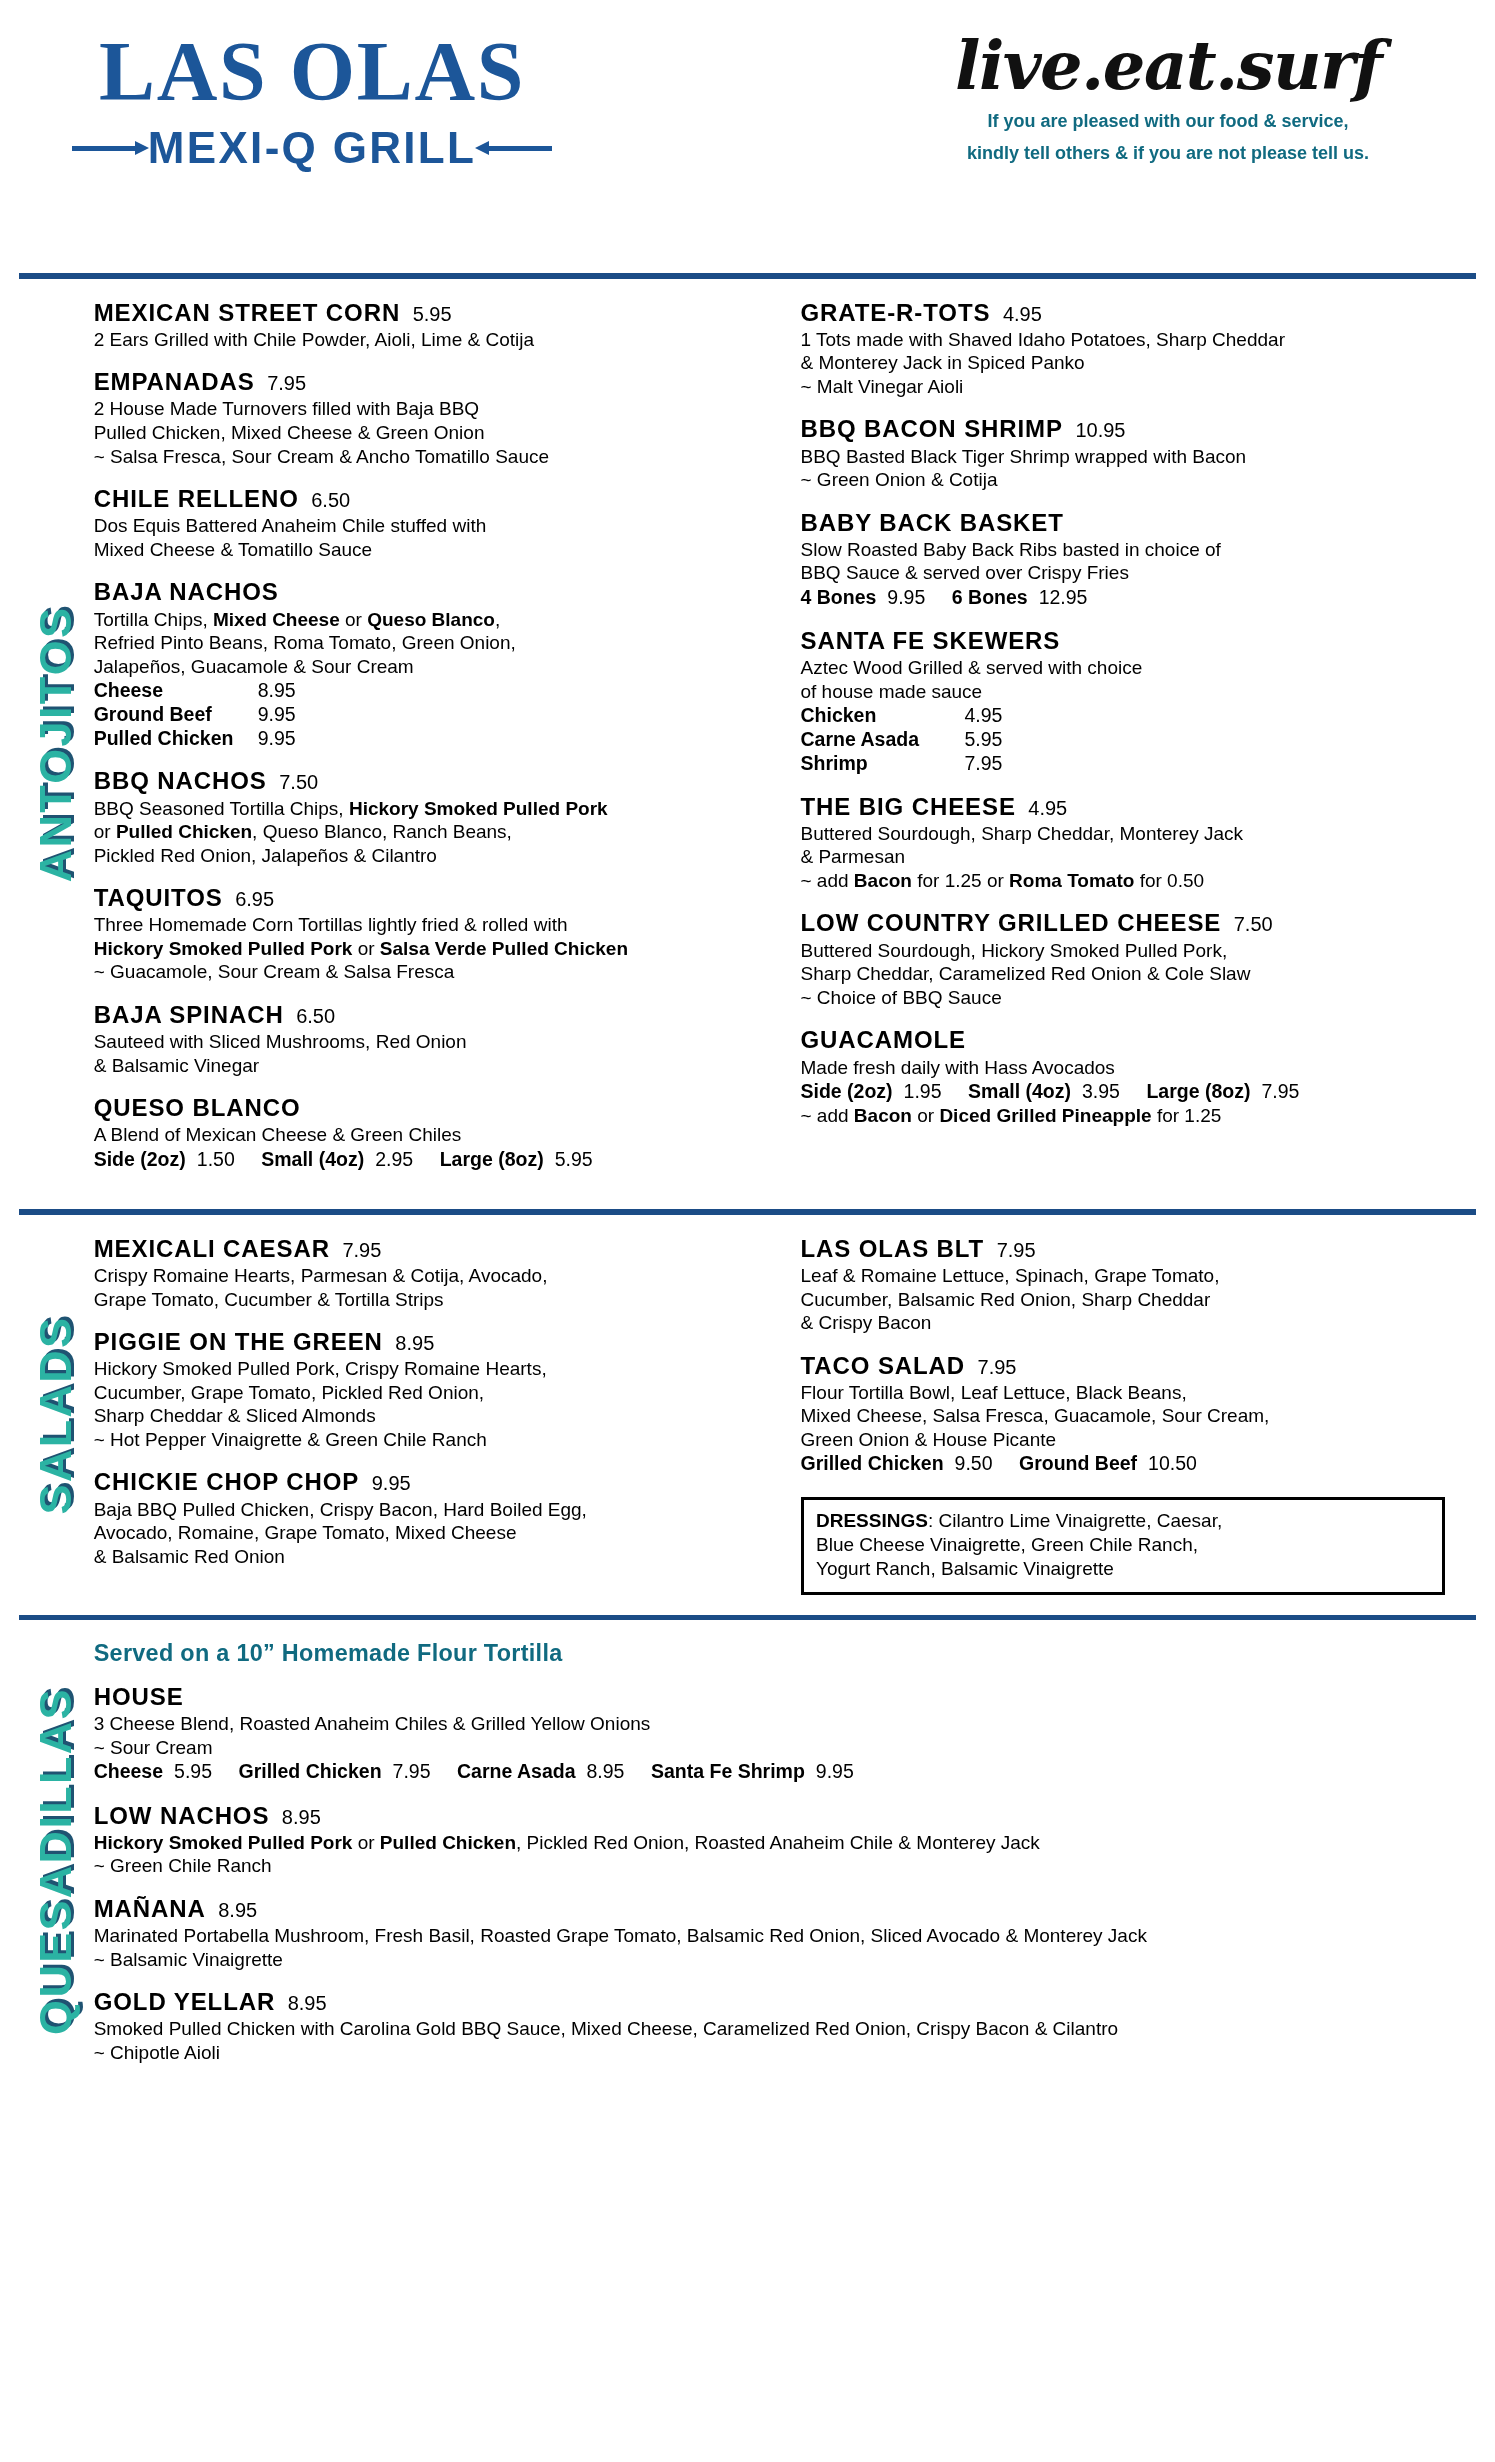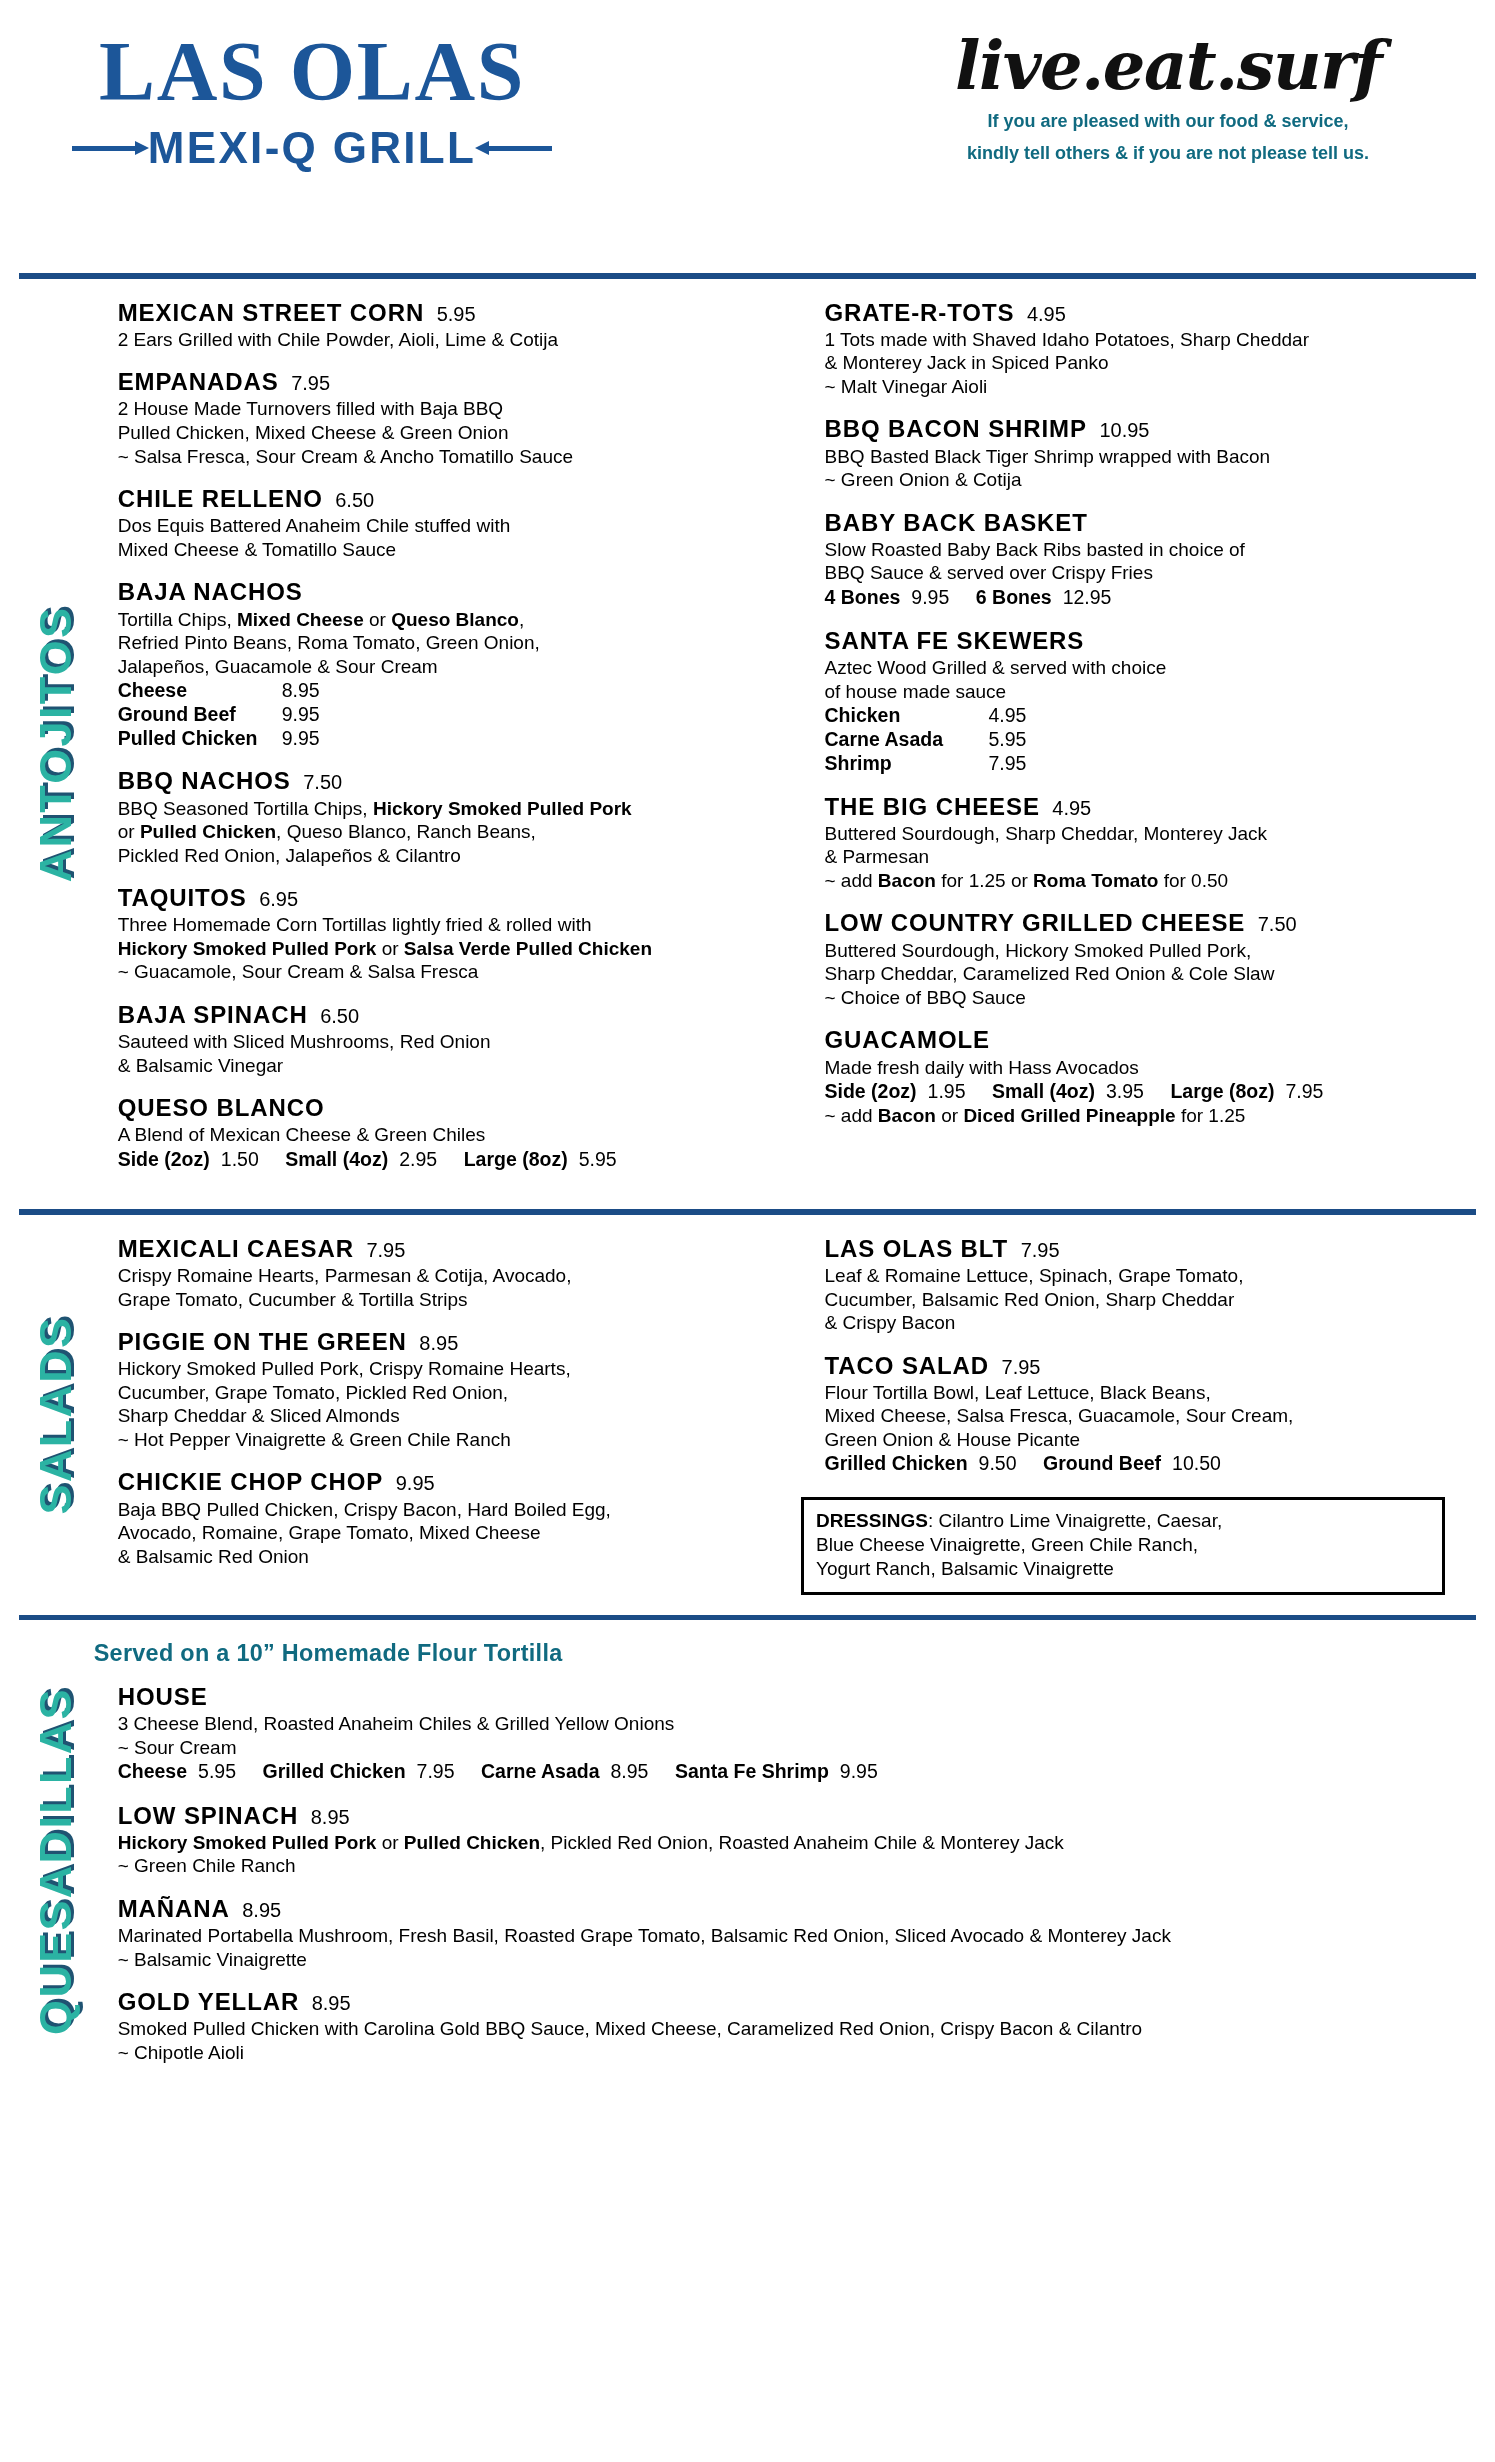--- a/index.html
+++ b/index.html
@@ -129,21 +129,21 @@
   }
   .cols {
     flex: 1 1 auto;
     display: flex;
     gap: 31px;
   }
   .col { flex: 1 1 50%; }
   .col.wide { flex: 1 1 100%; }
 
   
-  .item { margin-bottom: 17px; margin-left: 24px; }
+  .item { margin-bottom: 17px; }
   .item-head {
     display: flex;
     align-items: baseline;
     gap: 12.5px;
     margin-bottom: 1.6px;
   }
   .item-name {
     font-family: "Liberation Sans", sans-serif;
     font-weight: bold;
     font-size: 24px;
@@ -477,21 +477,21 @@
             <div class="item">
               <div class="item-head">
                 <span class="item-name">HOUSE</span>
               </div>
               <div class="item-desc">3 Cheese Blend, Roasted Anaheim Chiles &amp; Grilled Yellow Onions</div>
               <div class="item-desc">~ Sour Cream</div>
               <div class="price-inline"><span class="lbl">Cheese</span><span class="gap-sm"></span><span>5.95</span><span class="gap"></span><span class="lbl">Grilled Chicken</span><span class="gap-sm"></span><span>7.95</span><span class="gap"></span><span class="lbl">Carne Asada</span><span class="gap-sm"></span><span>8.95</span><span class="gap"></span><span class="lbl">Santa Fe Shrimp</span><span class="gap-sm"></span><span>9.95</span></div>
             </div>
             <div class="item">
               <div class="item-head">
-                <span class="item-name">LOW SPINACH</span>
+                <span class="item-name">LOW NACHOS</span>
                 <span class="item-price">8.95</span>
               </div>
               <div class="item-desc"><b>Hickory Smoked Pulled Pork</b> or <b>Pulled Chicken</b>, Pickled Red Onion, Roasted Anaheim Chile &amp; Monterey Jack</div>
               <div class="item-desc">~ Green Chile Ranch</div>
             </div>
             <div class="item">
               <div class="item-head">
                 <span class="item-name">MAÑANA</span>
                 <span class="item-price">8.95</span>
               </div>

